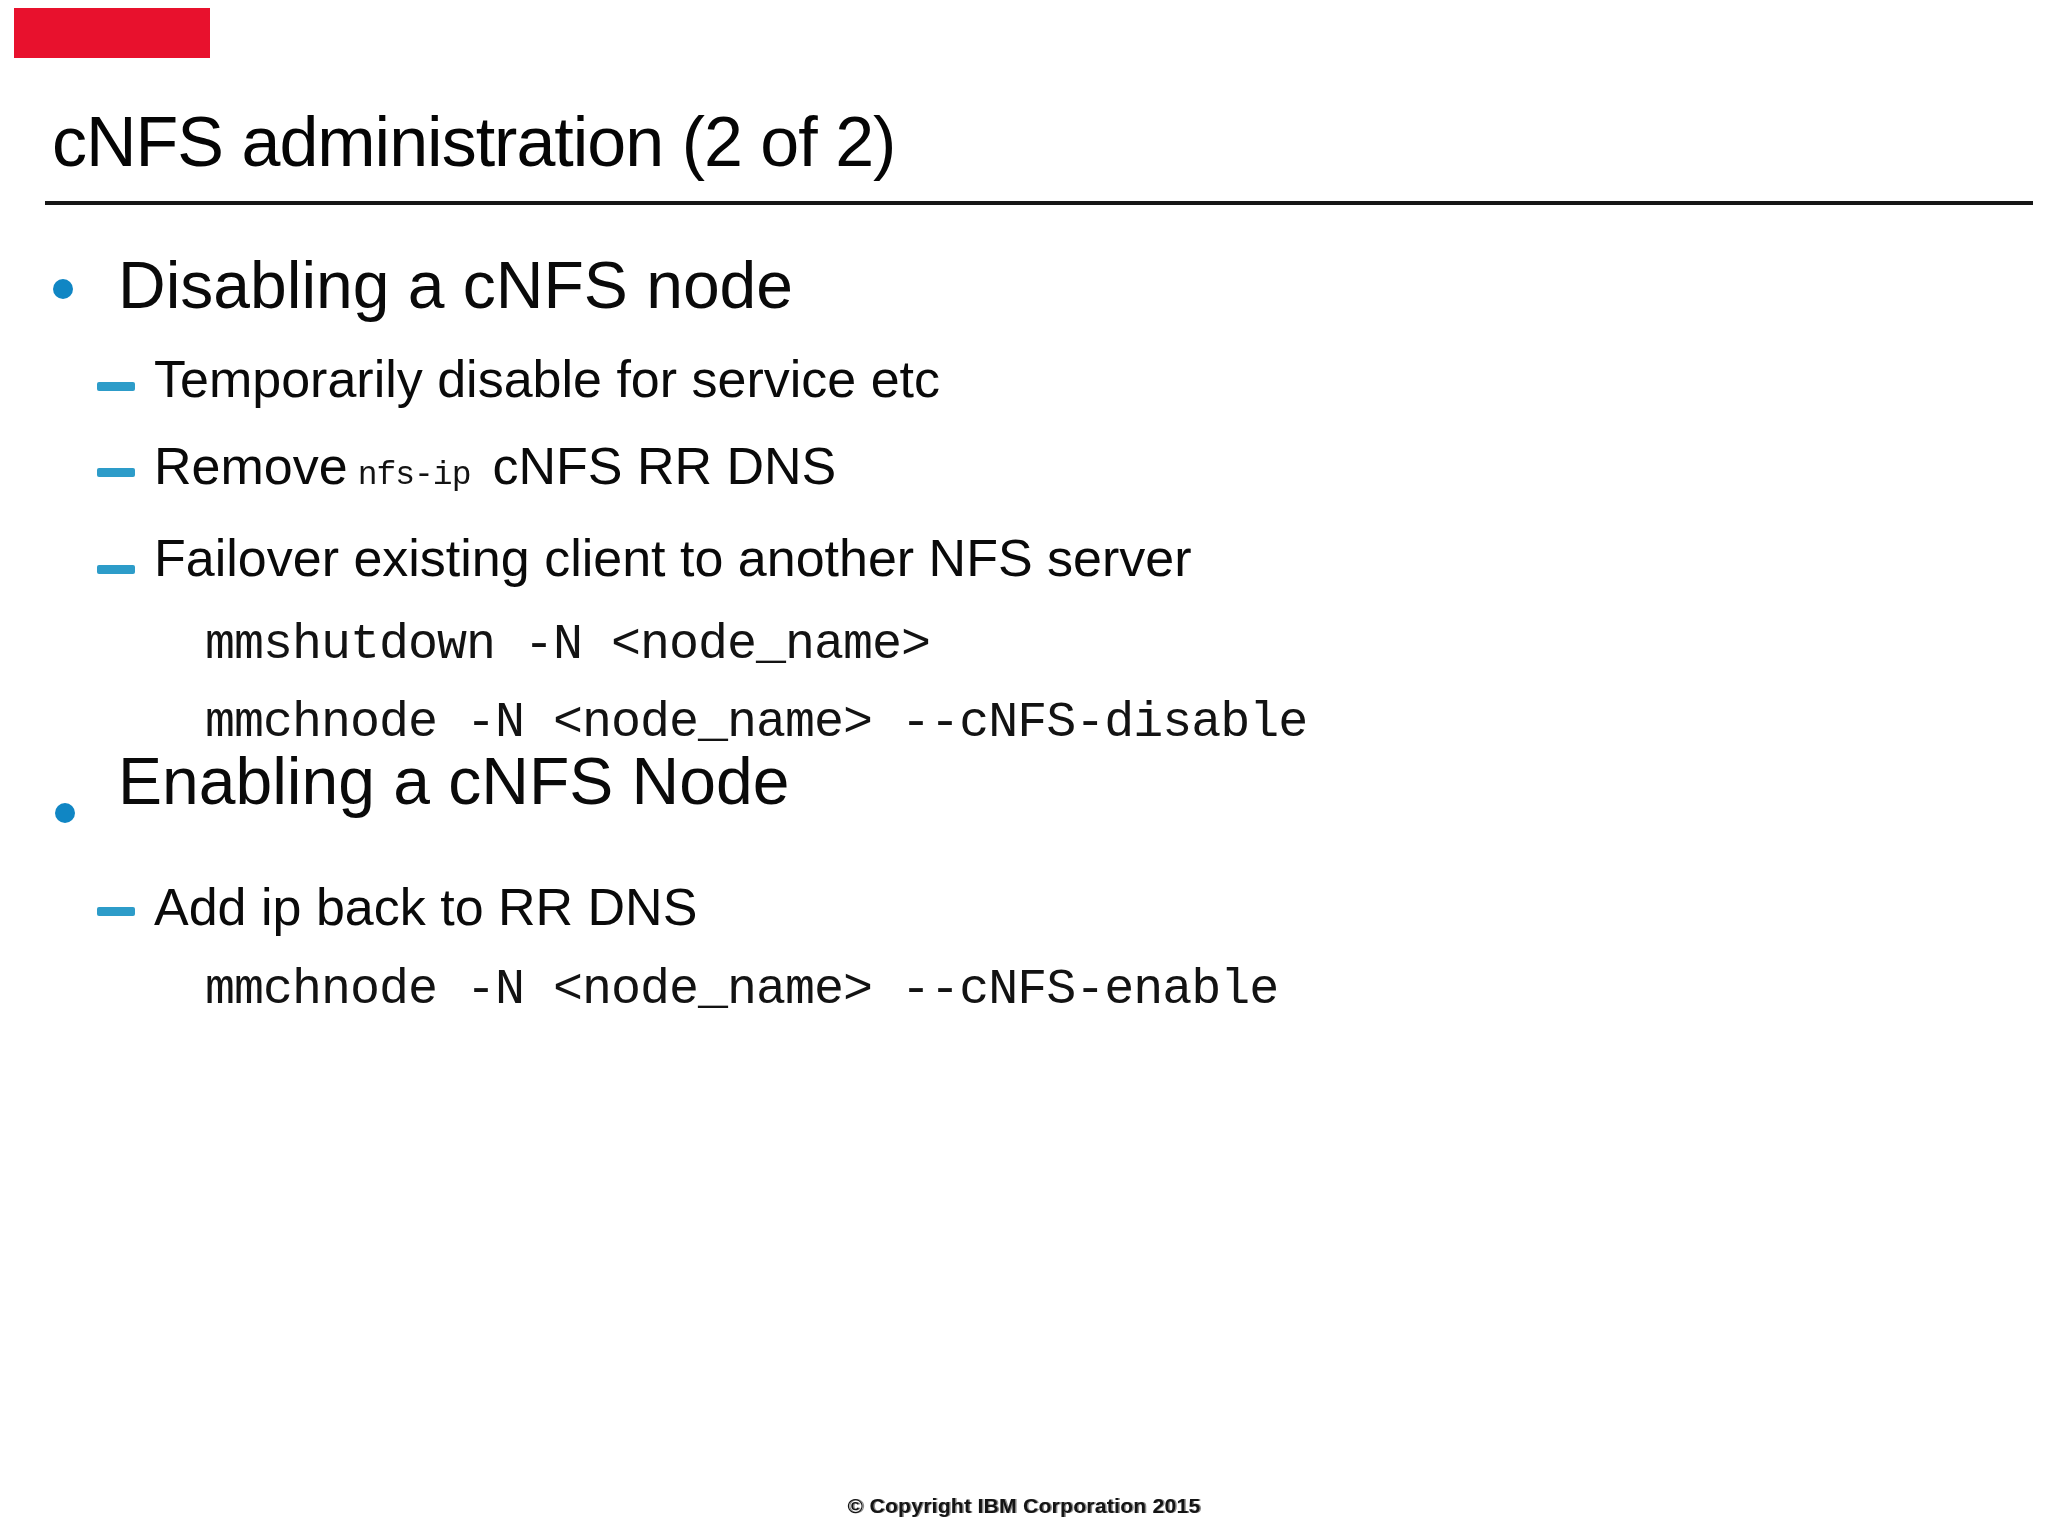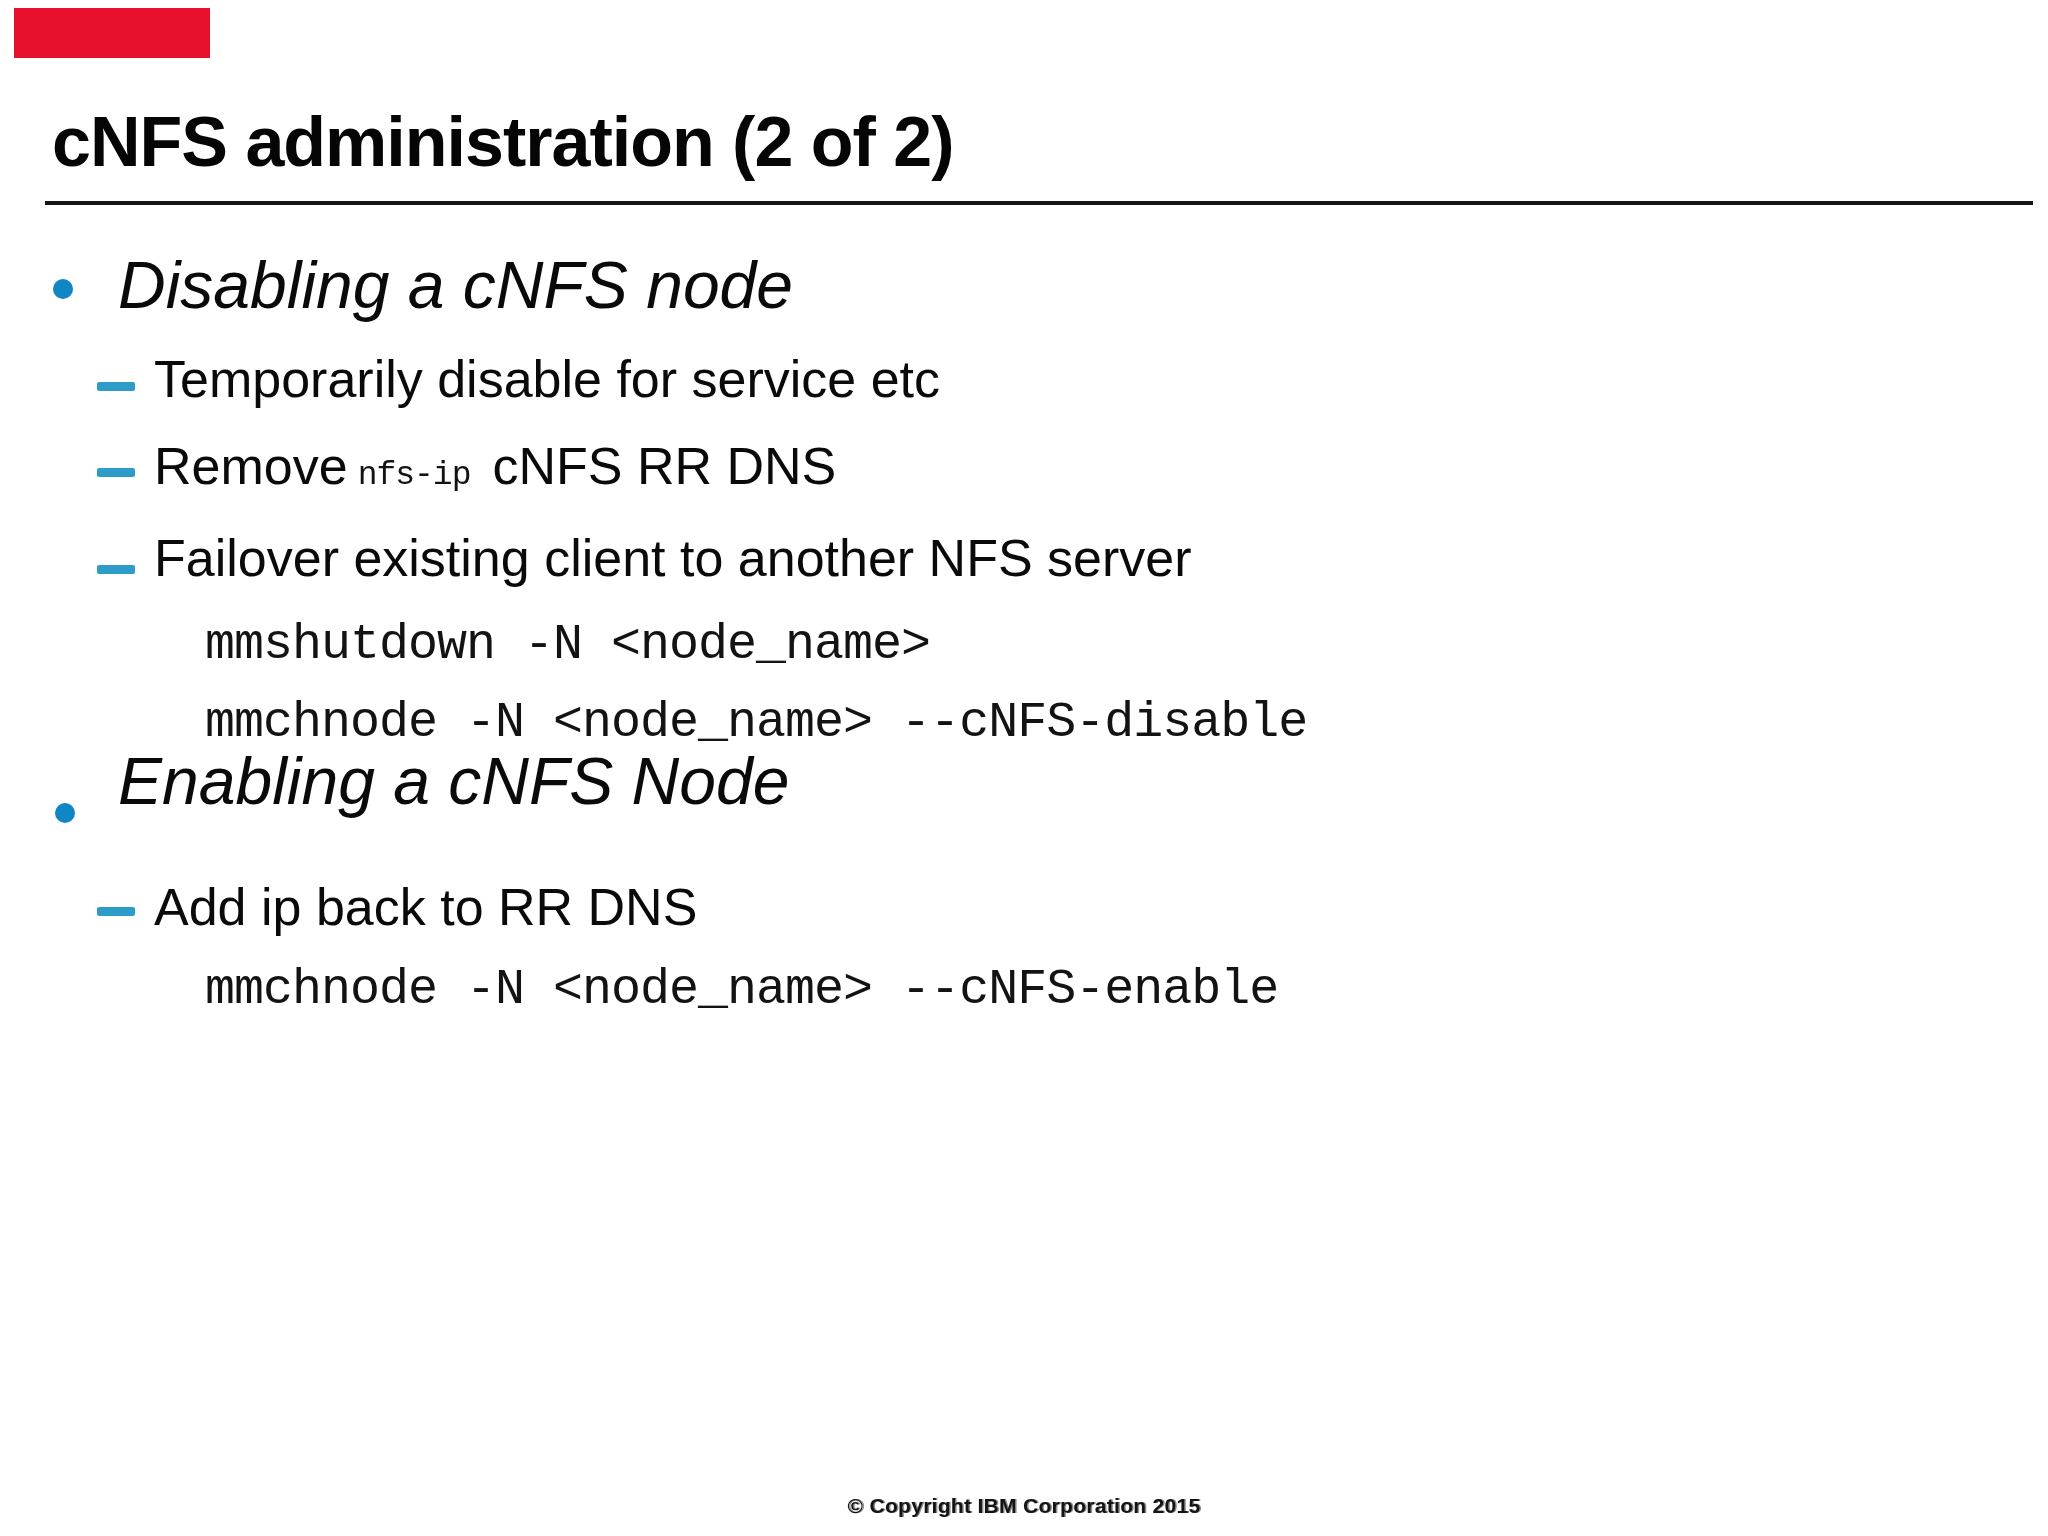--- a/index.html
+++ b/index.html
@@ -11,29 +11,29 @@
     color:#0a0a0a;
     overflow:hidden;
   }
   .red-bar {
     position:absolute; left:14px; top:8px;
     width:196px; height:50px;
     background:#e8112d;
   }
   .title {
     position:absolute; left:52px; top:100px; margin:0;
-    font-size:70px; font-weight:700; letter-spacing:-1px;
+    font-size:70px; font-weight:400; letter-spacing:-1px;
     line-height:1.2; color:#050505; white-space:nowrap;
   }
   .rule {
     position:absolute; left:45px; top:201px;
     width:1988px; height:4px; background:#161616;
   }
   .row { position:absolute; line-height:1.2; white-space:nowrap; }
-  .l1  { left:118px; font-size:66px; color:#0a0a0a;font-style:italic; }
+  .l1  { left:118px; font-size:66px; color:#0a0a0a; }
   .l2  { left:154px; font-size:52px; color:#0a0a0a; }
   .code {
     left:205px; font-size:50px;
     font-family:"Liberation Mono","DejaVu Sans Mono",monospace;
     color:#131313; letter-spacing:-1px;
   }
   .inline-code {
     font-family:"Liberation Mono","DejaVu Sans Mono",monospace;
     font-size:33px; letter-spacing:-1px;
     margin:0 22px 0 10px; color:#131313;

